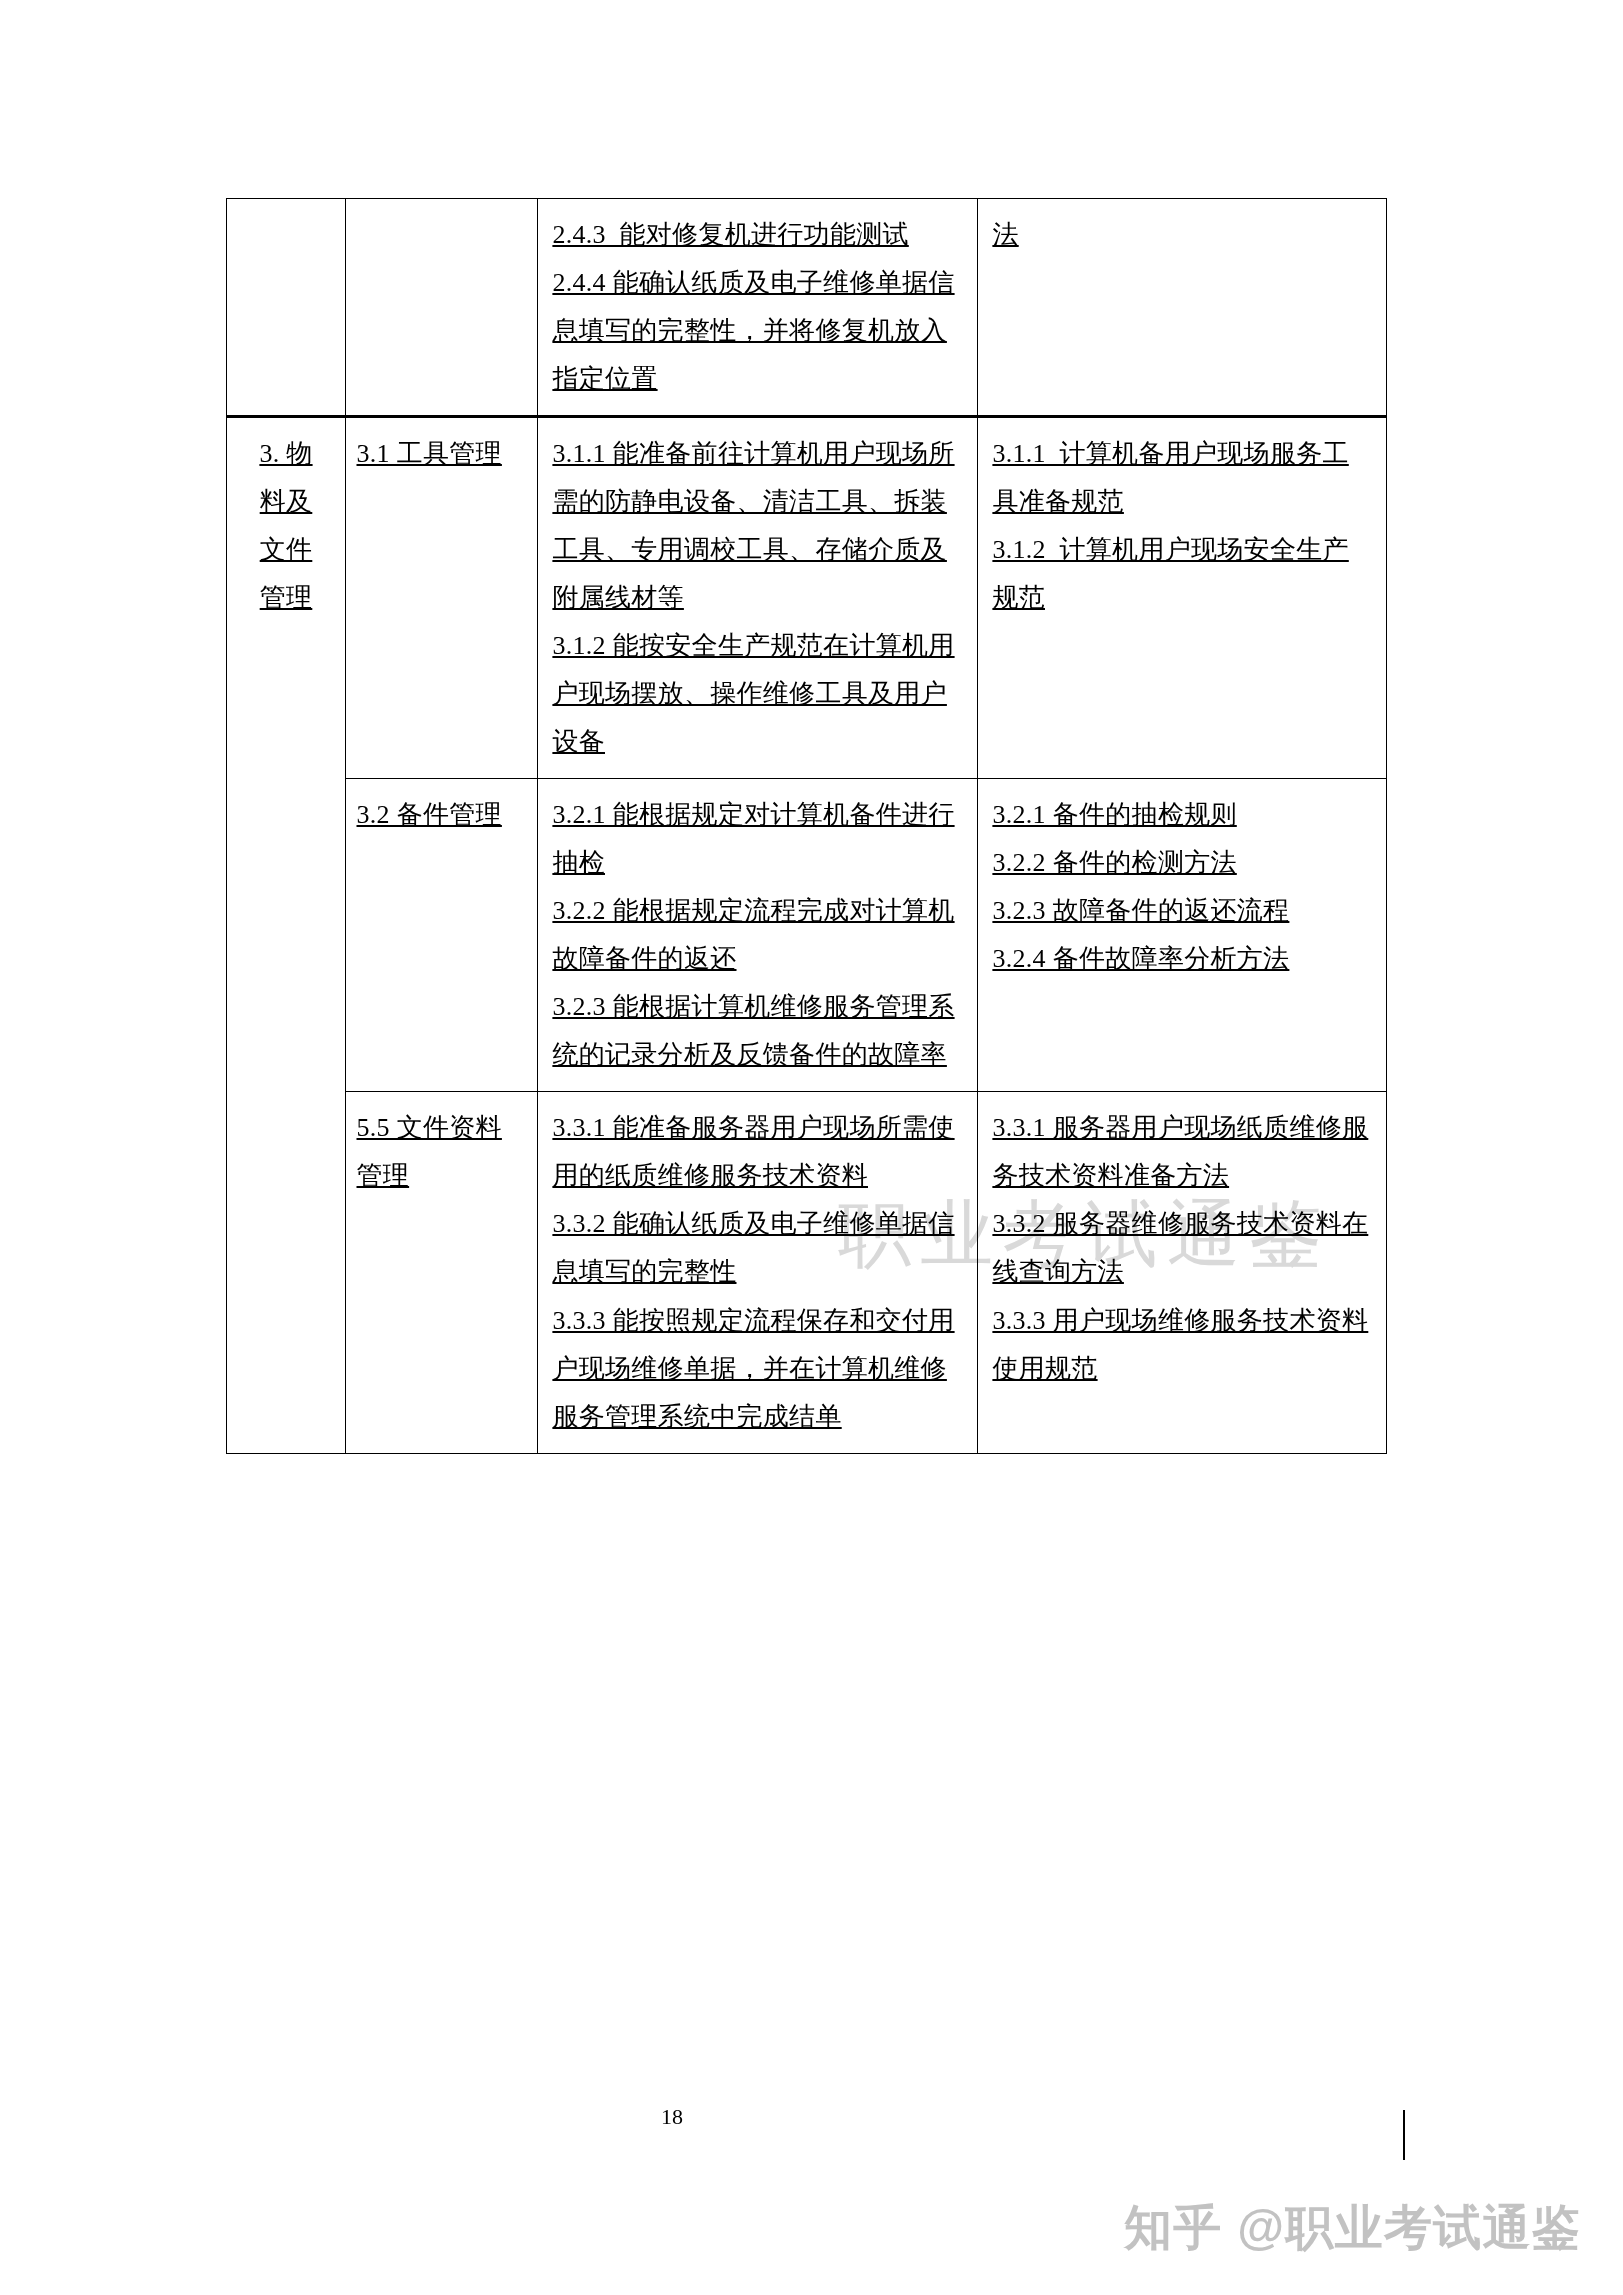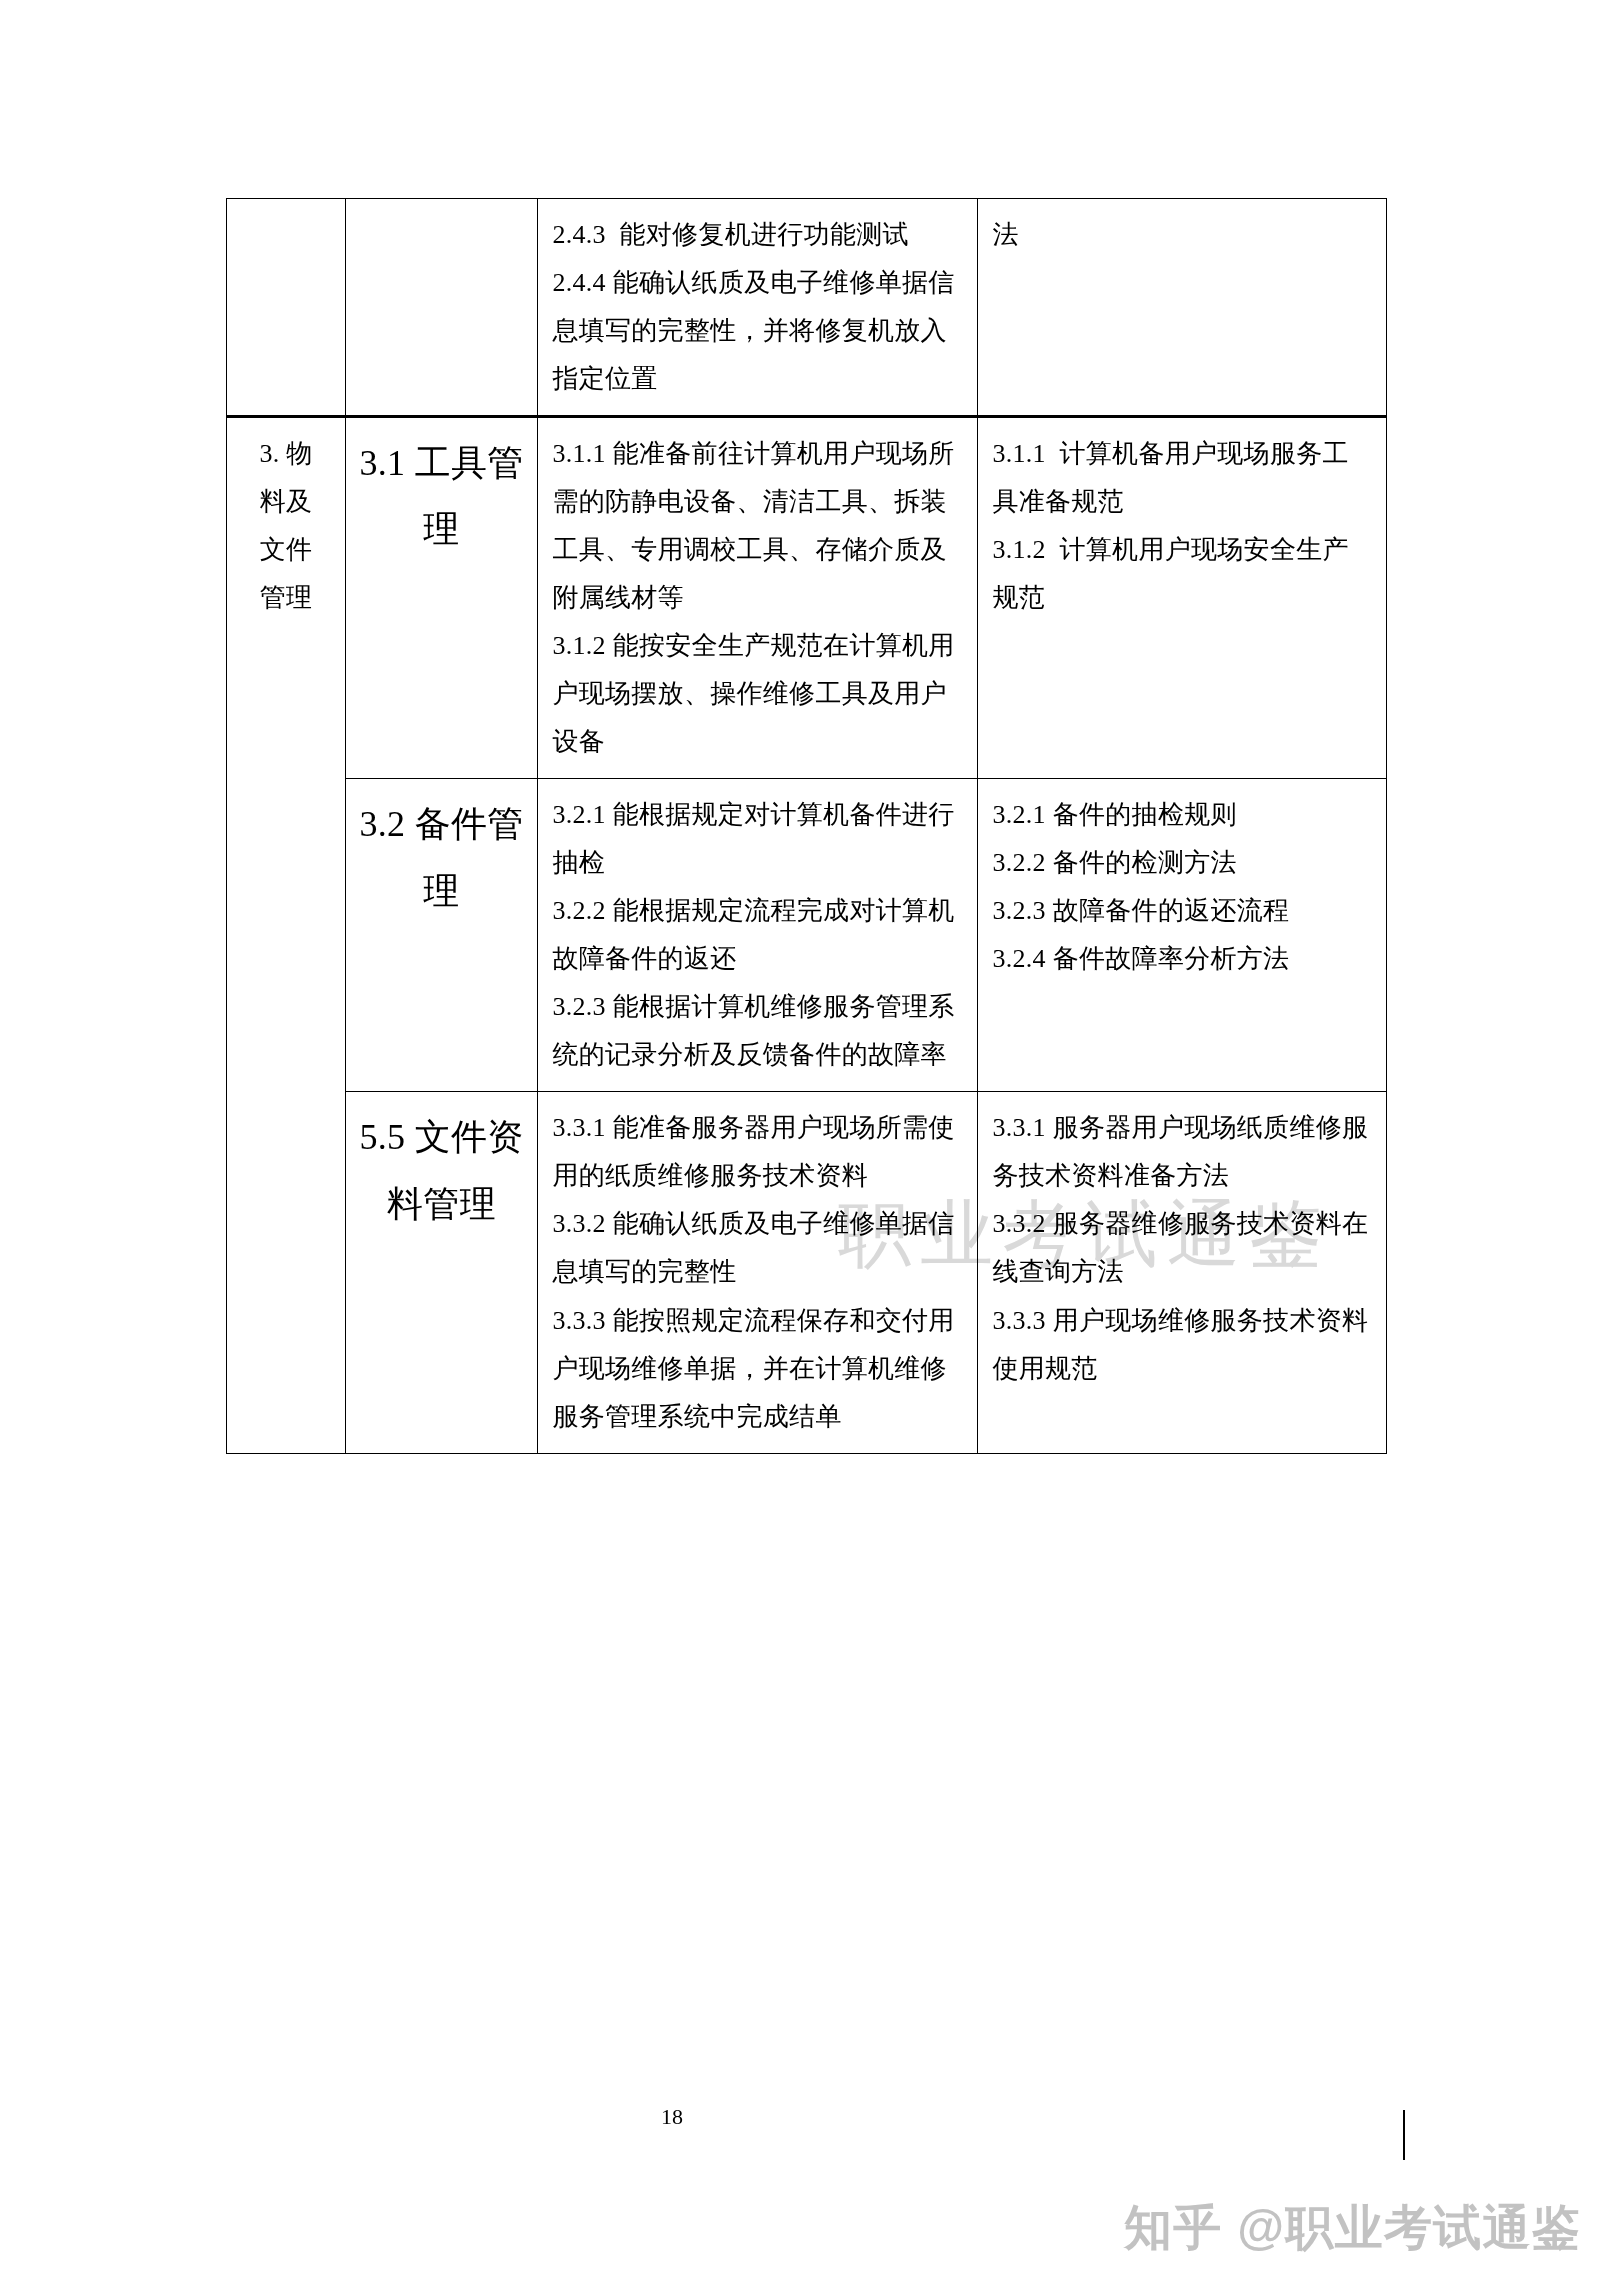--- a/index.html
+++ b/index.html
@@ -20,20 +20,21 @@
   }
 
   
   #spec-table {
     position: absolute;
     left: 226px;
     top: 198px;
     width: 1160px;
     border-collapse: collapse;
     table-layout: fixed;
+    text-decoration: underline;
   }
   #spec-table td {
     border: 1.3px solid #000000;
     vertical-align: top;
     padding: 0;
     background: transparent;
   }
   #spec-table td.thick-top {
     border-top: 3.3px solid #000000;
   }
@@ -47,22 +48,22 @@
     vertical-align: middle;
   }
   .col-cat {
     text-align: center;
     font-size: 26px;
     line-height: 1.85;
     padding: 11.8px 6.5px;
     letter-spacing: 0.3px;
   }
   .col-sub {
-    text-align: center;
-    font-size: 36px;
+    text-align: left;
+    font-size: 26px;
     line-height: 1.85;
     padding: 11.8px 10.5px;
     letter-spacing: 0.3px;
   }
   .line {
     display: block;
     white-space: pre-wrap;
   }
 
   

